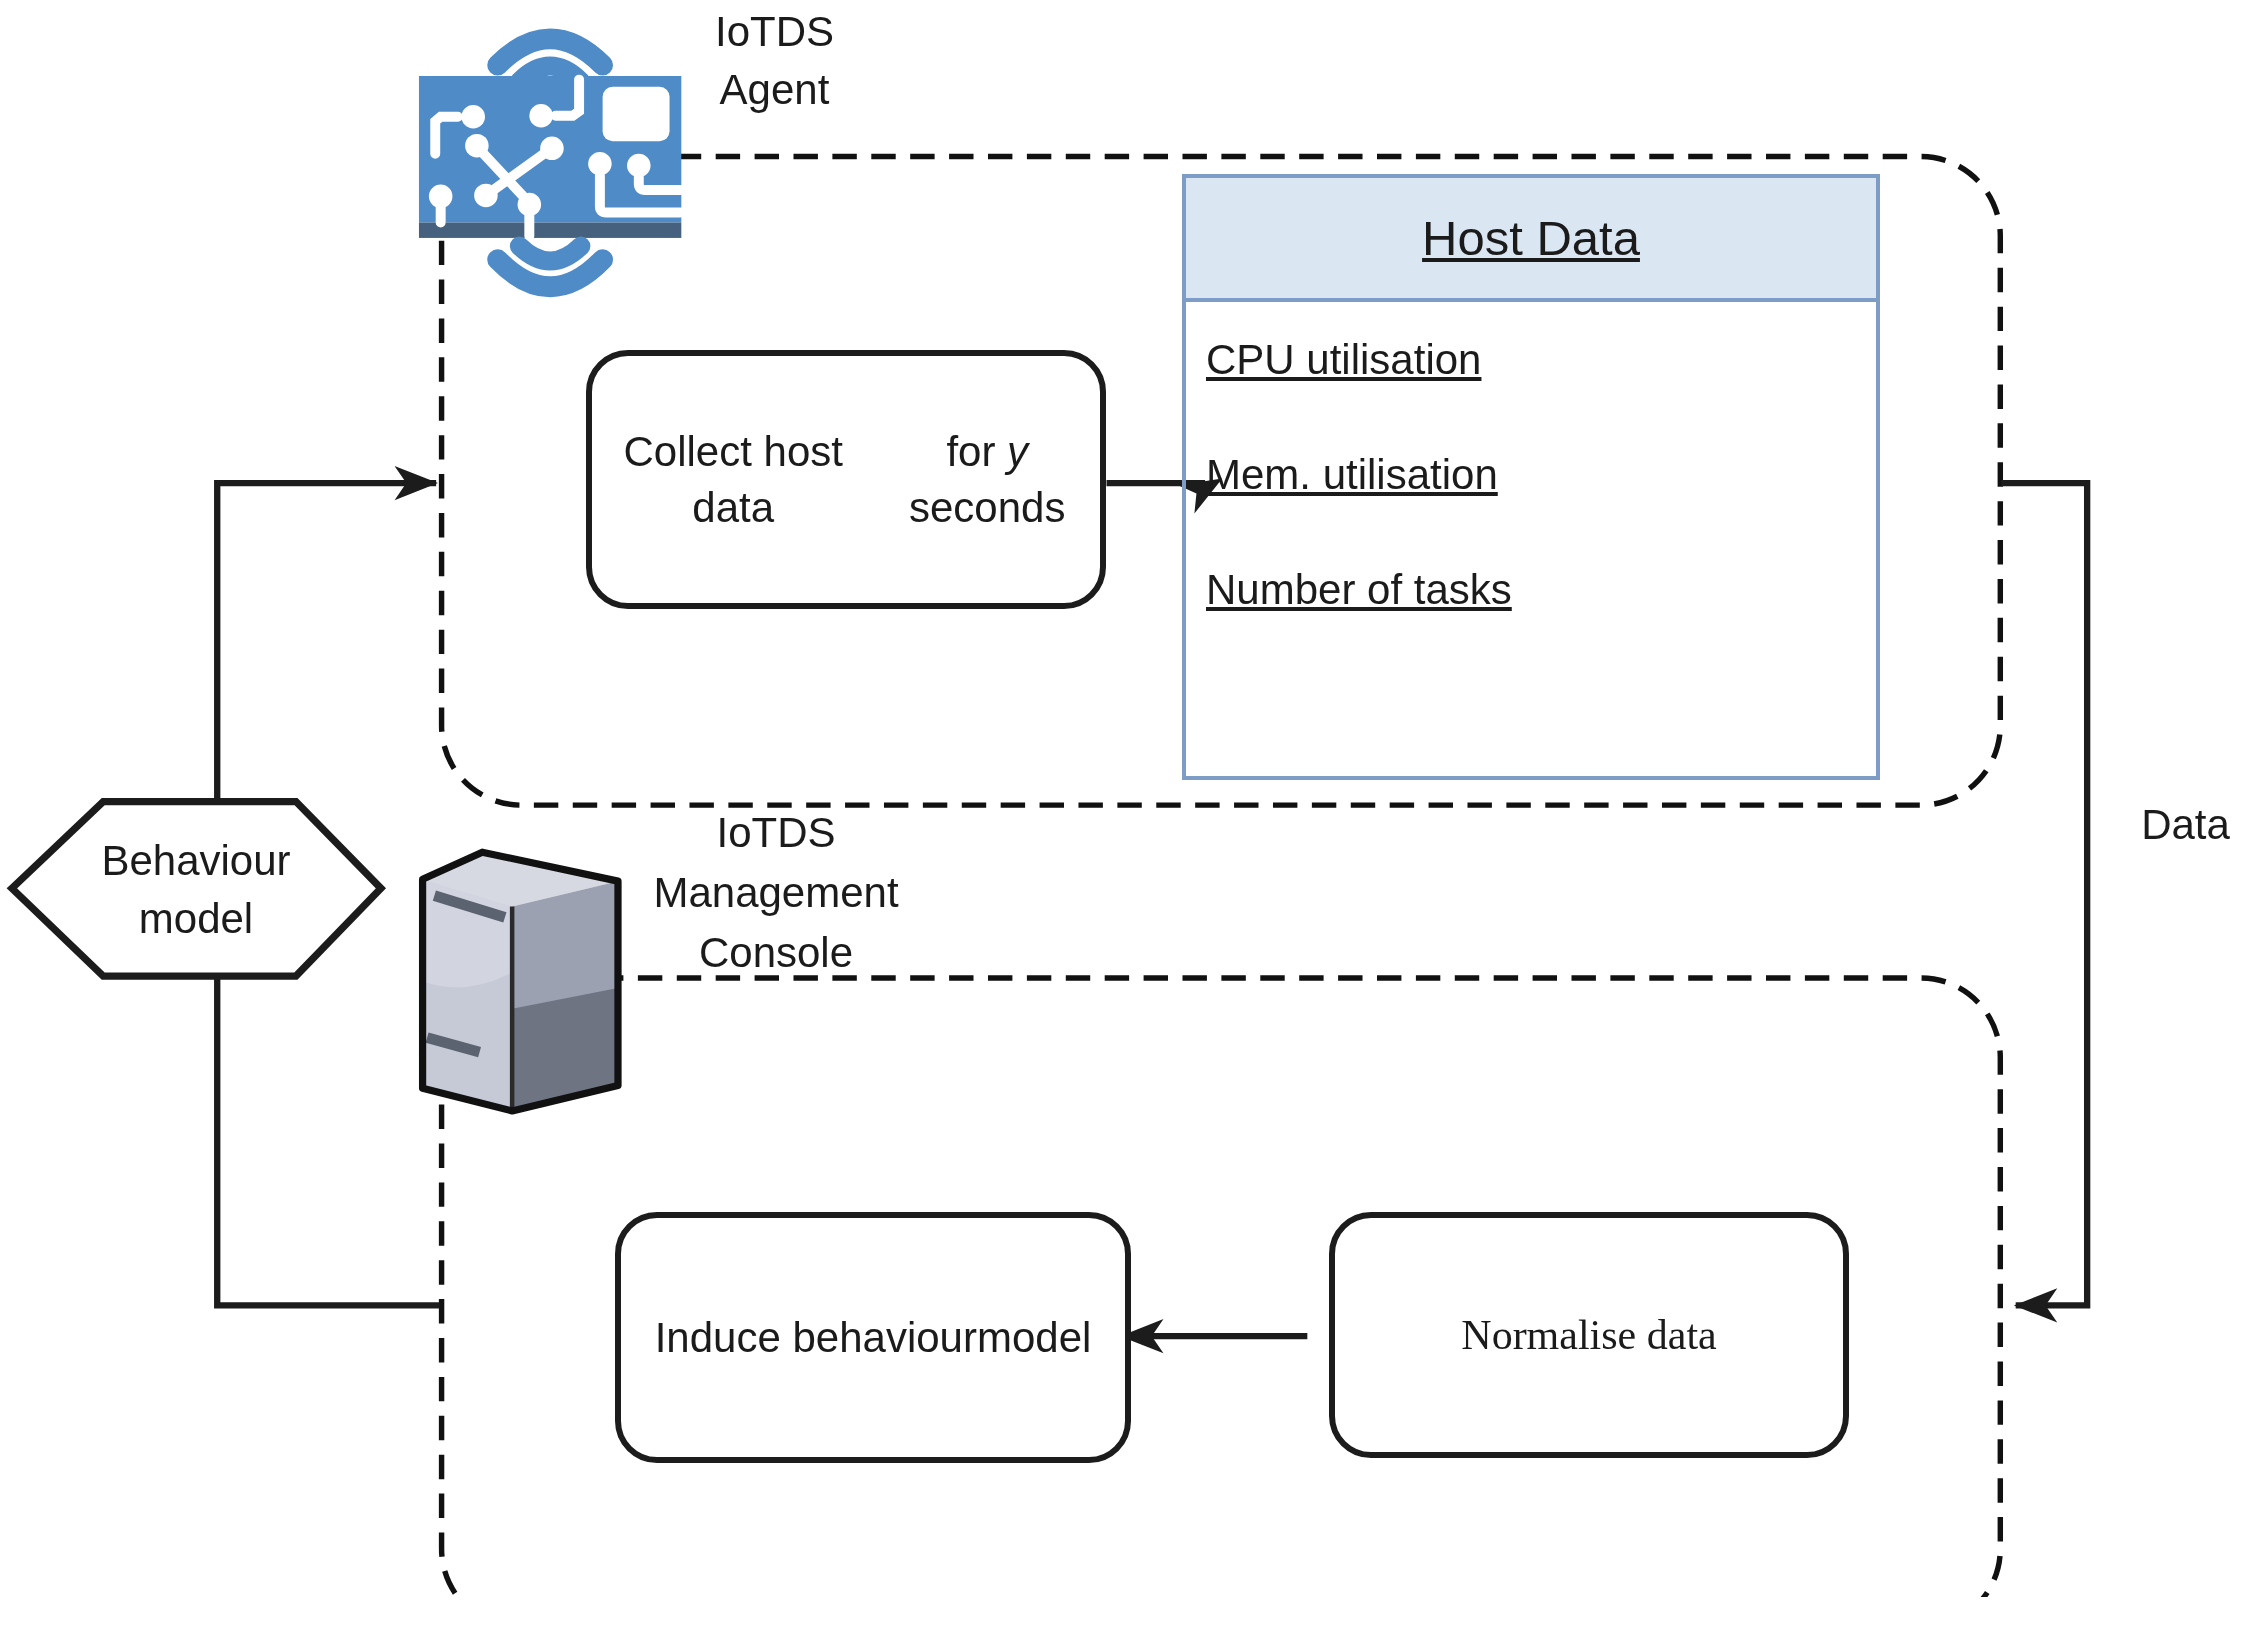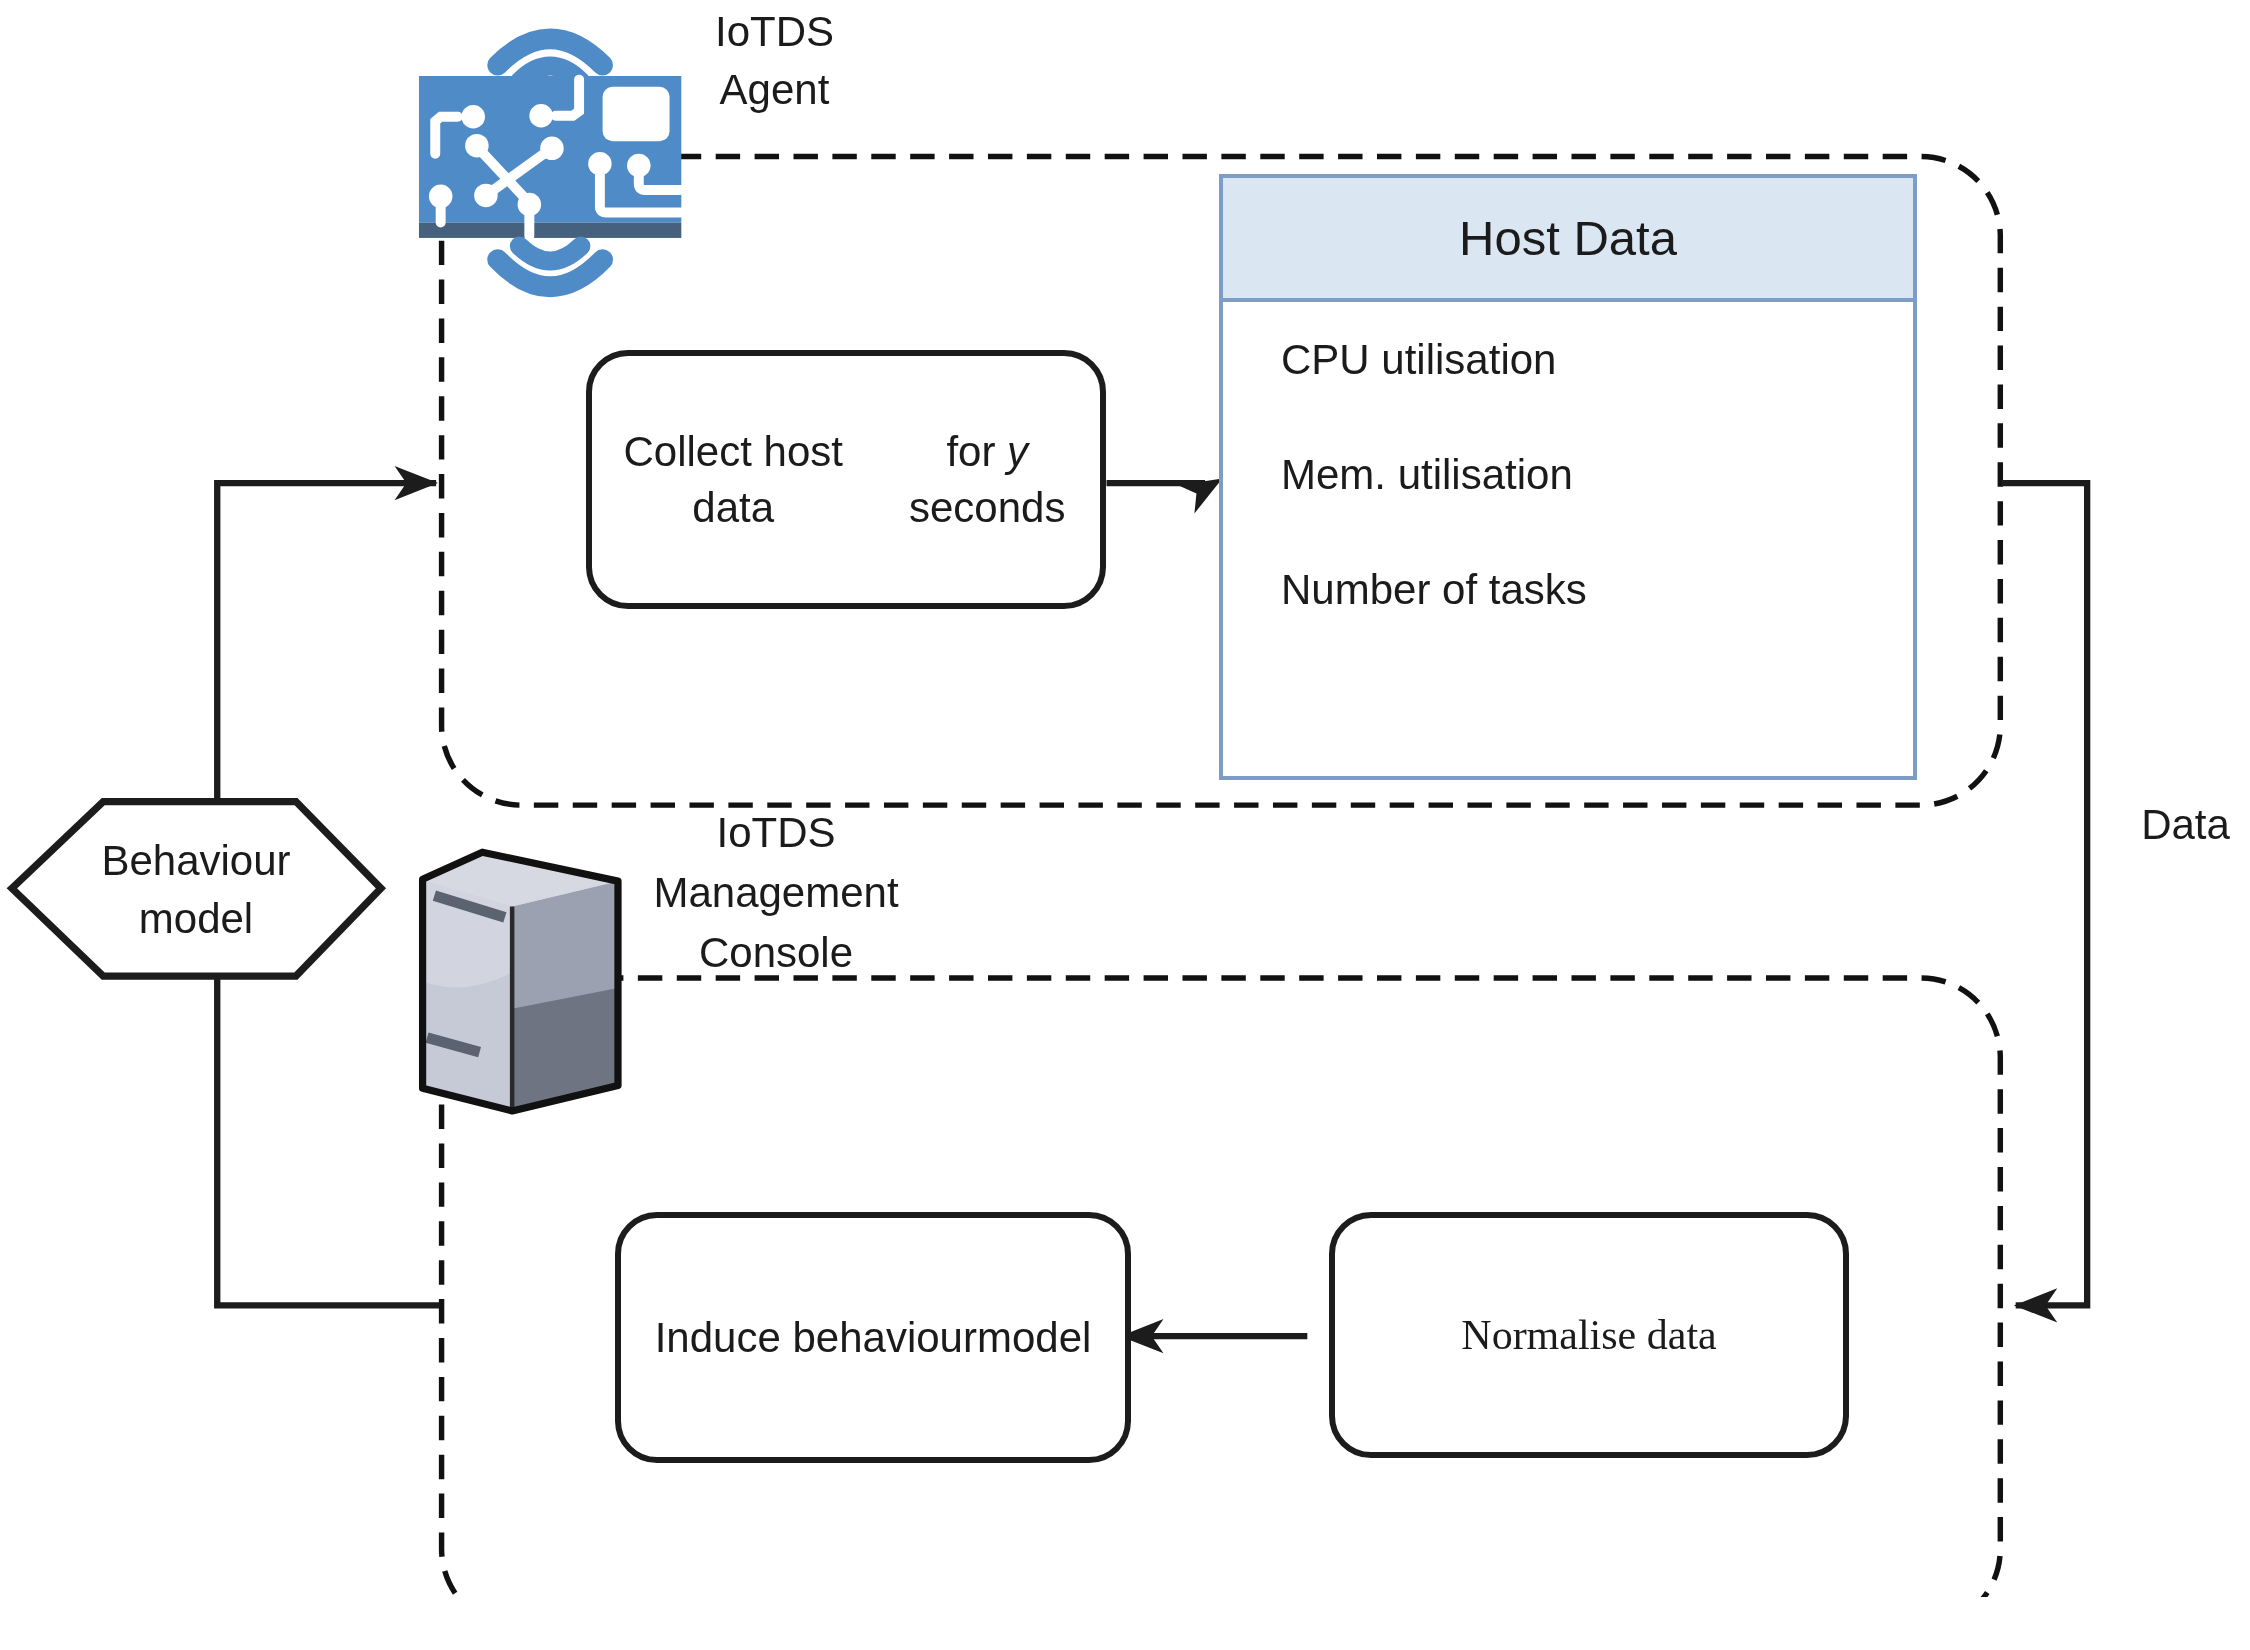--- a/index.html
+++ b/index.html
@@ -35,40 +35,41 @@
     white-space: pre-wrap;
   }
   #collect-box   { left: 586px;  top: 350px;  width: 520px; height: 259px; }
   #induce-box    { left: 590px;  top: 1212px; width: 516px; height: 251px; margin-left: 25px; }
   #normalise-box { left: 1329px; top: 1212px; width: 520px; height: 246px; font-family: Liberation Serif, serif; }
   .var-italic { font-style: italic; }
 
   
   #host-table {
     position: absolute;
-    left: 1219px; top: 174px;
+    left: 1182px; top: 174px;
     width: 698px; height: 606px;
     box-sizing: border-box;
     border: 4.5px solid #7d9cc6;
     background: transparent;
+    text-decoration: underline;
   }
   #host-table .t-header {
     height: 120px;
     background: #dbe6f3;
     border-bottom: 4.5px solid #7d9cc6;
     display: flex;
     align-items: center;
     justify-content: center;
     font-size: 49px;
   }
   #host-table .t-row {
     height: 115px;
     display: flex;
     align-items: center;
-    padding-left: 58px;
+    padding-left: 20px;
     font-size: 42px;
   }
 
   
   .lbl {
     position: absolute;
     text-align: center;
     font-size: 42px;
   }
   #agent-label   { left: 639px;  top: 2.7px;    width: 271px; line-height: 58px; }

